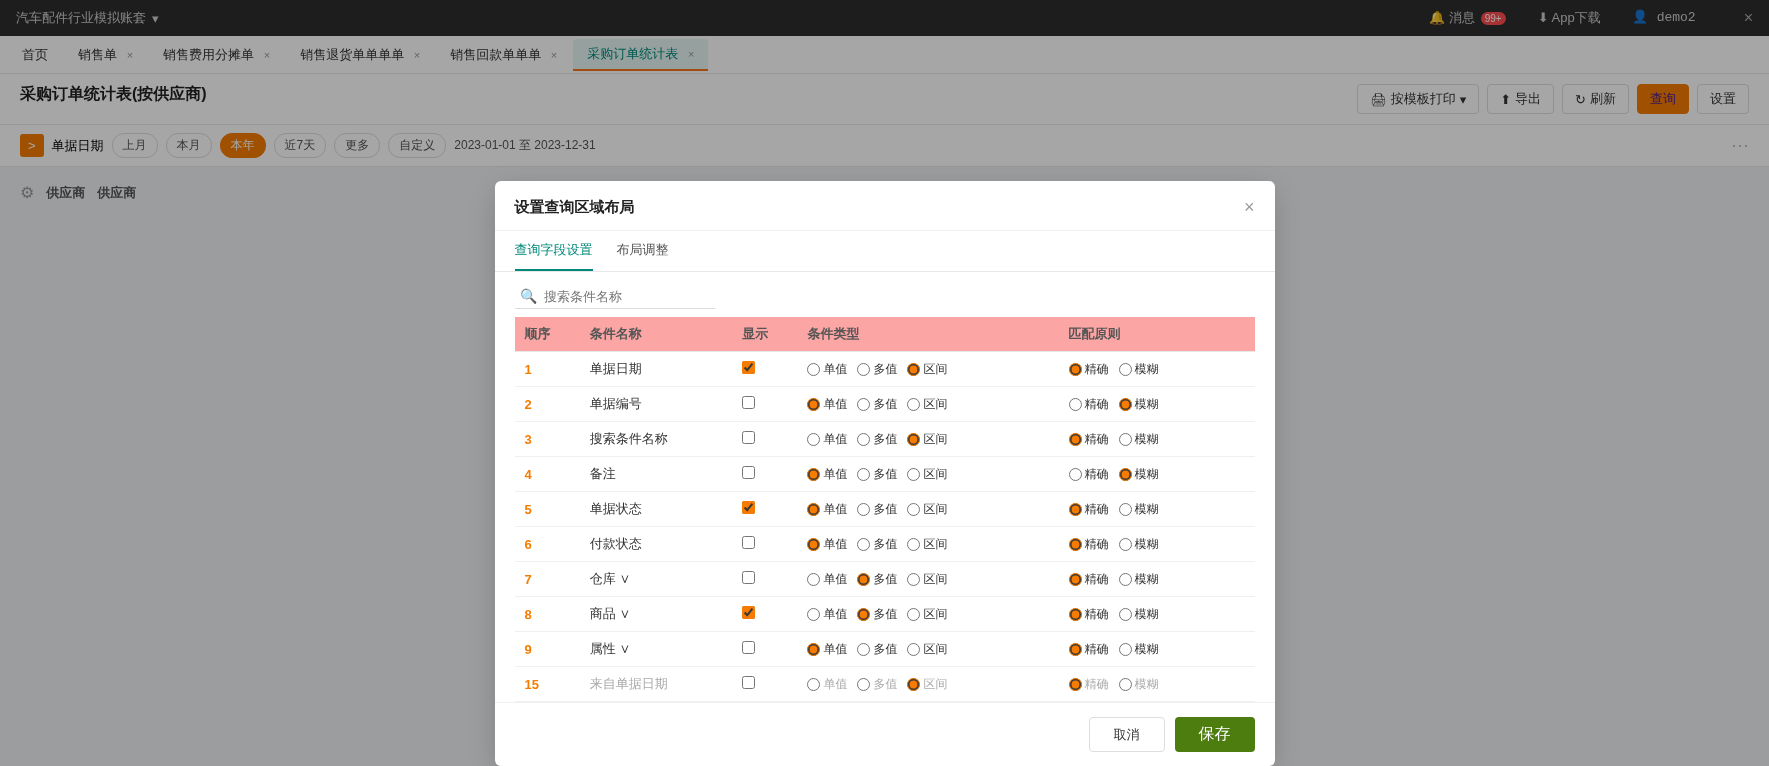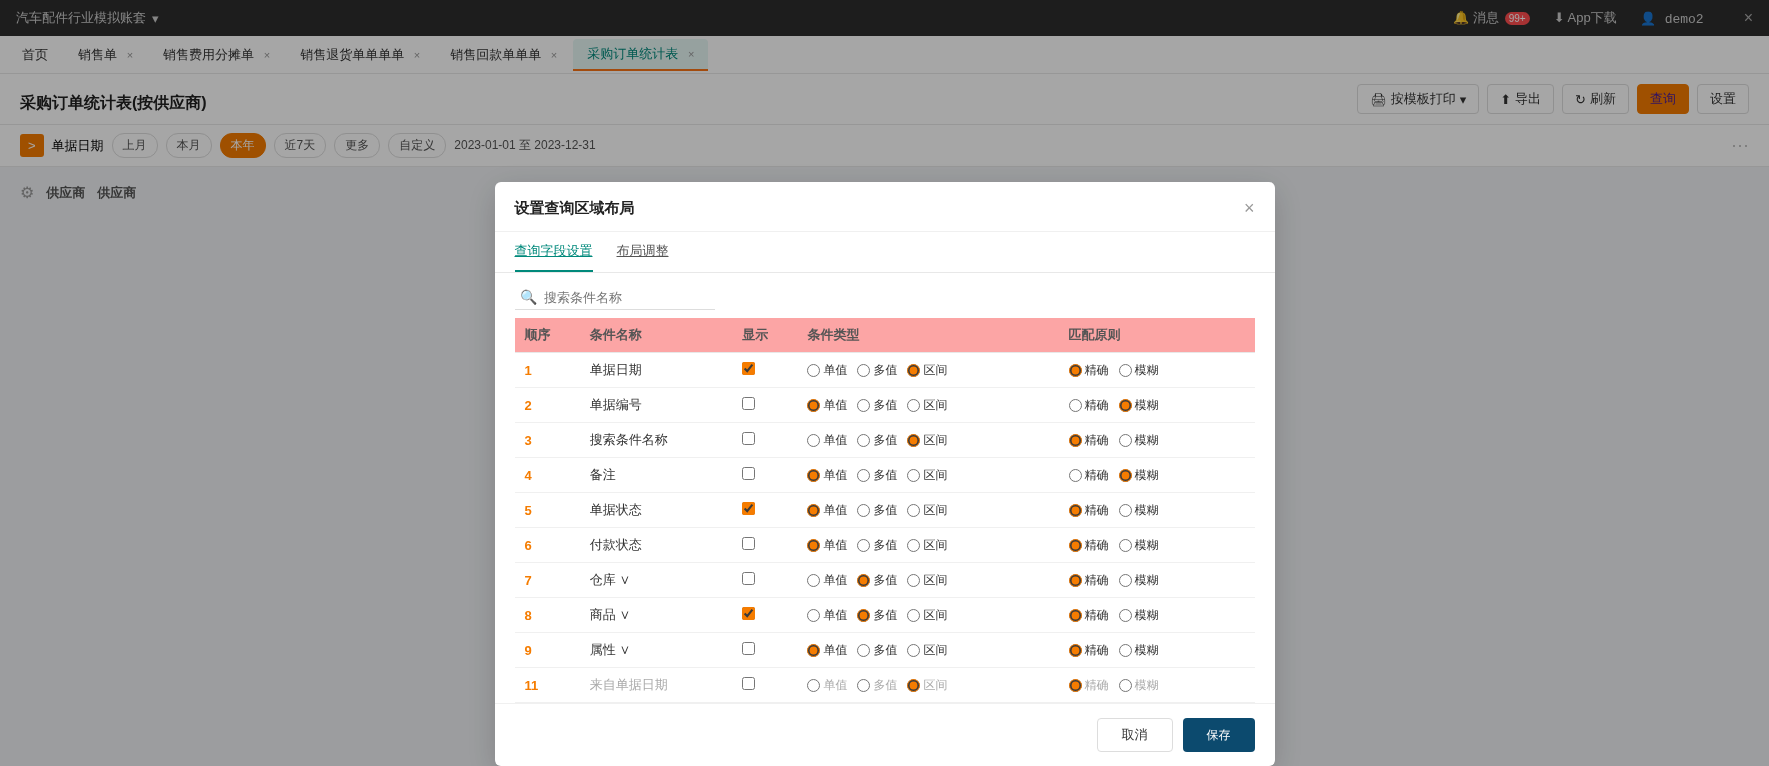--- a/index.html
+++ b/index.html
@@ -9,21 +9,21 @@
     .top-bar {
       background: #2d2d2d;
       height: 36px;
       display: flex;
       align-items: center;
       justify-content: space-between;
       padding: 0 16px;
       color: #ccc;
     }
     .top-bar-left { font-size: 13px; display: flex; align-items: center; gap: 6px; }
-    .top-bar-right { display: flex; align-items: flex-end; gap: 24px; font-size: 13px; }
+    .top-bar-right { display: flex; align-items: flex-start; gap: 32px; font-size: 13px; }
     .top-bar-right .badge {
       background: #ff4d4f; color: #fff; border-radius: 8px; font-size: 10px;
       padding: 1px 4px; margin-left: 2px;
     }
     .close-x { color: #aaa; cursor: pointer; font-size: 16px; margin-left: 16px; }
 
     
     .tab-bar {
       background: #fff;
       height: 38px;
@@ -42,21 +42,21 @@
       white-space: nowrap;
     }
     .tab-item.active { background: #e6f7f5; color: #00897b; border-bottom: 2px solid #f97316; }
     .tab-item .tab-close { margin-left: 6px; color: #999; font-size: 11px; }
 
     
     .page-header {
       background: #fff;
       padding: 10px 20px;
       display: flex;
-      align-items: flex-end;
+      align-items: flex-start;
       justify-content: space-between;
       border-bottom: 1px solid #e8e8e8;
     }
     .page-title { font-size: 16px; font-weight: 600; color: #222; }
     .page-actions { display: flex; gap: 8px; align-items: center; }
     .btn-action {
       padding: 5px 12px; border-radius: 4px; border: 1px solid #ddd;
       cursor: pointer; font-size: 13px; background: #fff; color: #333;
       display: flex; align-items: center; gap: 4px;
     }
@@ -126,21 +126,20 @@
       padding: 0 20px;
       border-bottom: 1px solid #e8e8e8;
       gap: 24px;
     }
     .modal-tab {
       padding: 10px 0;
       cursor: pointer;
       font-size: 13px;
       color: #555;
       border-bottom: 2px solid transparent;
-      text-decoration: underline;
     }
     .modal-tab.active { color: #00897b; border-bottom-color: #00897b; }
 
     
     .modal-search {
       padding: 12px 20px 8px;
     }
     .search-box {
       display: flex;
       align-items: center;
@@ -200,21 +199,21 @@
       justify-content: flex-end;
       gap: 10px;
       border-top: 1px solid #f0f0f0;
     }
     .btn-cancel {
       padding: 7px 24px; border: 1px solid #ddd; border-radius: 4px;
       background: #fff; color: #333; cursor: pointer; font-size: 13px;
     }
     .btn-save {
       padding: 7px 24px; border: none; border-radius: 4px;
-      background: #0c4a6e; color: #fff; cursor: pointer; font-size: 12px;
+      background: #4d7c0f; color: #fff; cursor: pointer; font-size: 16px;
     }
 
     
     input[type="checkbox"]:checked { accent-color: #f57c00; }
 
     
     .partial-row td { color: #aaa; }
   </style>
 </head>
 <body>
@@ -484,21 +483,21 @@
                 </div>
               </td>
               <td>
                 <div class="radio-group">
                   <label class="radio-label"><input type="radio" name="match-row-8" checked="" style="">精确</label>
                   <label class="radio-label"><input type="radio" name="match-row-8" style="">模糊</label>
                 </div>
               </td>
             </tr>
             <tr class="partial-row">
-              <td><span class="row-num">11</span></td>
+              <td><span class="row-num">15</span></td>
               <td>来自单据日期</td>
               <td><input type="checkbox" style=""></td>
               <td>
                 <div class="radio-group">
                   <label class="radio-label"><input type="radio" name="type-row-10" style="">单值</label>
                   <label class="radio-label"><input type="radio" name="type-row-10" style="">多值</label>
                   <label class="radio-label"><input type="radio" name="type-row-10" checked="" style="">区间</label>
                 </div>
               </td>
               <td>

